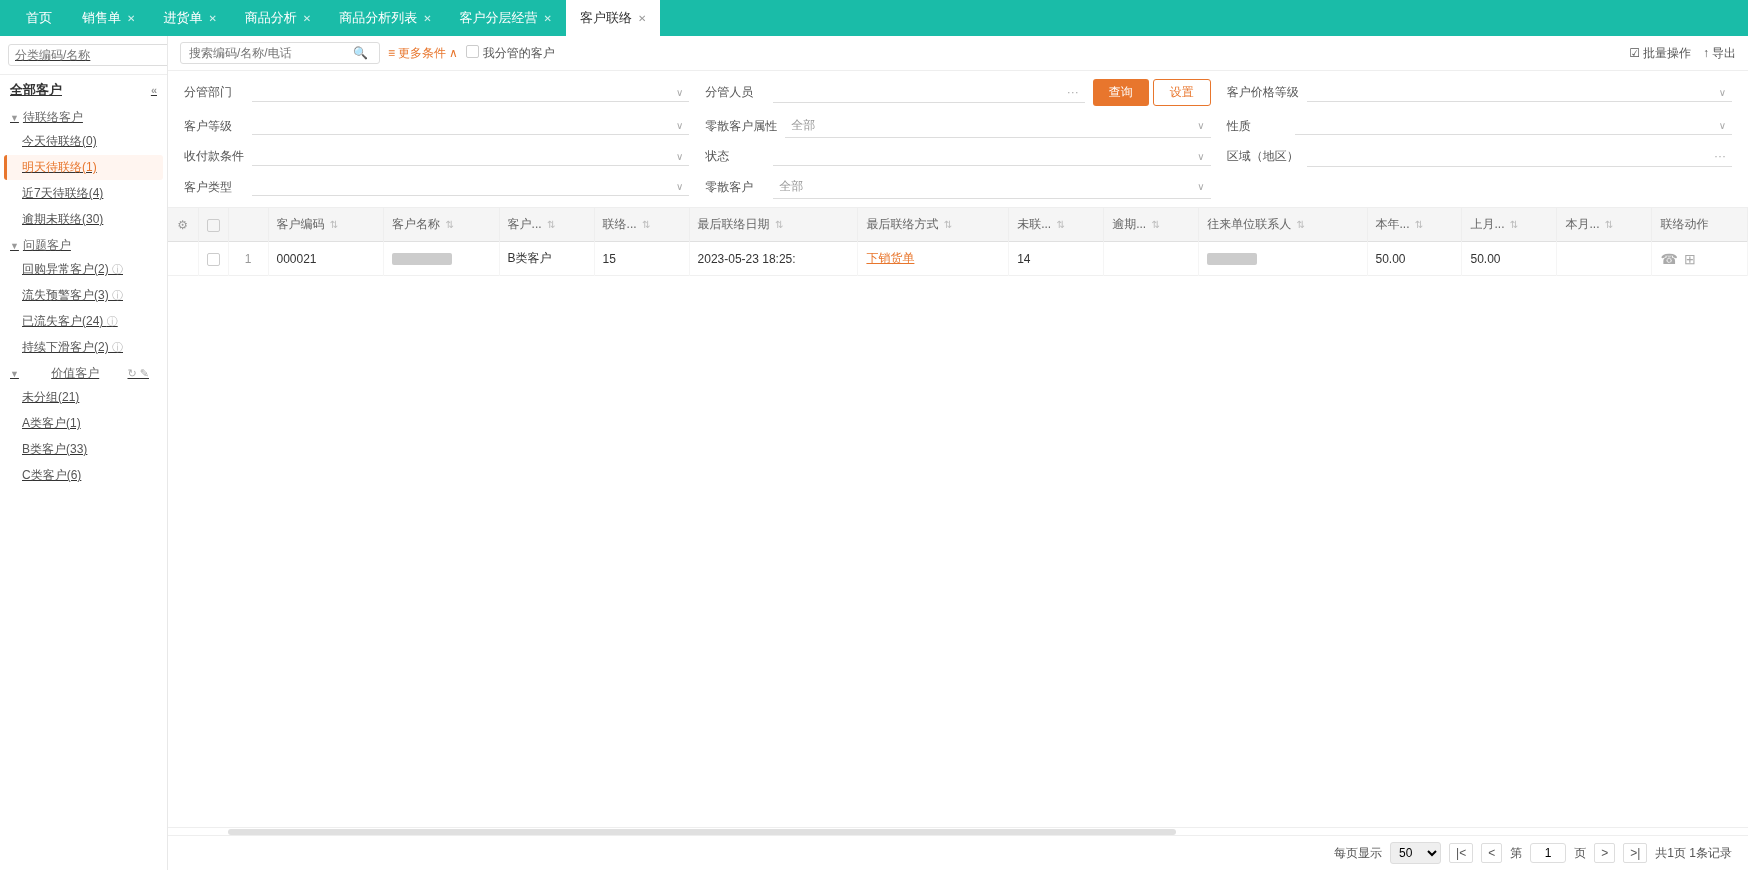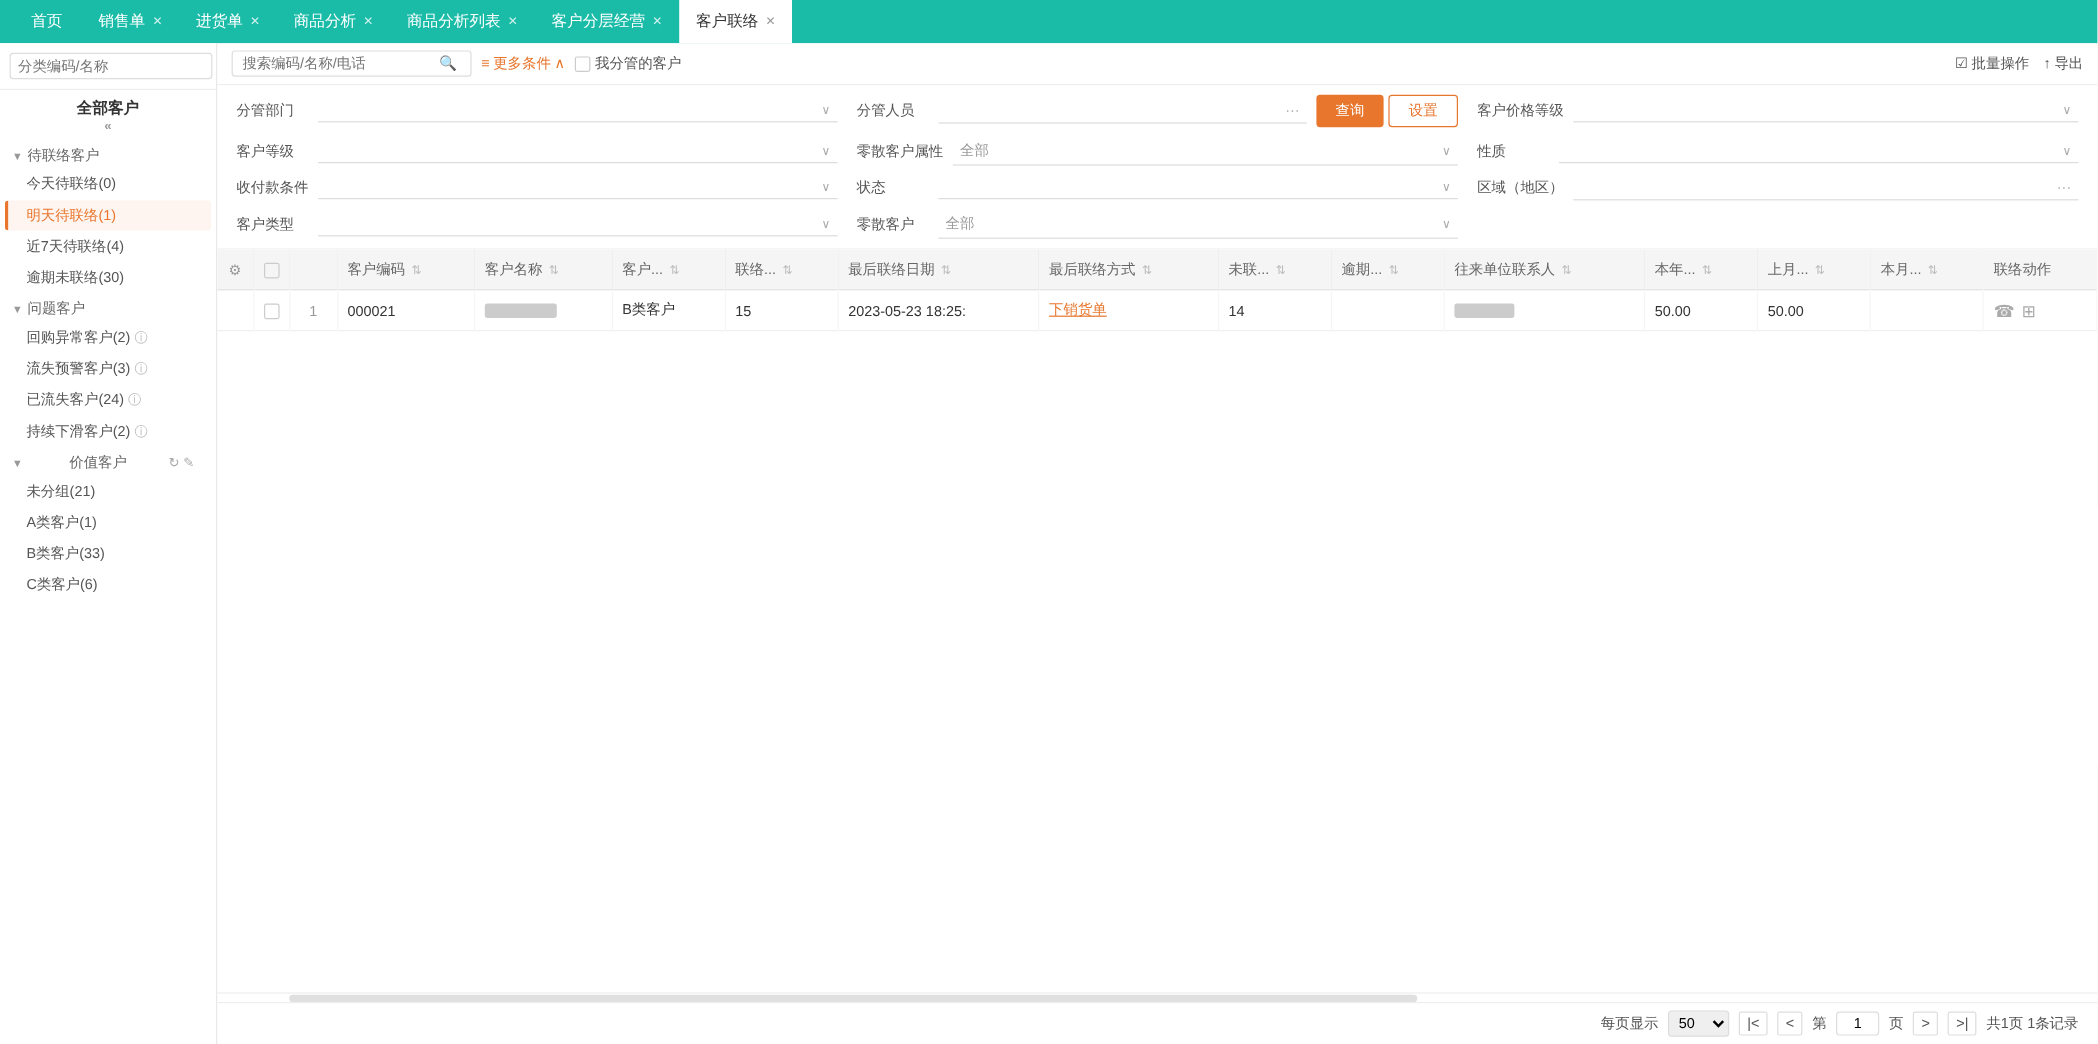--- a/index.html
+++ b/index.html
@@ -10,40 +10,40 @@
     .top-nav .nav-item { color: #fff; padding: 0 14px; height: 36px; display: flex; align-items: center; font-size: 13px; cursor: pointer; white-space: nowrap; }
     .top-nav .nav-item:first-child { padding: 0 16px; }
     .top-nav .nav-item.active { background: #fff; color: #333; }
     .top-nav .nav-item .close-x { margin-left: 6px; font-size: 10px; color: rgba(255,255,255,0.8); }
     .top-nav .nav-item.active .close-x { color: #999; }
 
     
     .main-layout { display: flex; height: calc(870px - 36px); }
 
     
-    .sidebar { width: 181px; background: #fff; border-right: 1px solid #e8e8e8; overflow-y: auto; flex-shrink: 0; }
+    .sidebar { width: 168px; background: #fff; border-right: 1px solid #e8e8e8; overflow-y: auto; flex-shrink: 0; text-decoration: underline; }
     .sidebar-search { padding: 8px; display: flex; align-items: center; border-bottom: 1px solid #eee; }
     .sidebar-search input { flex: 1; border: 1px solid #ddd; border-radius: 3px; padding: 3px 6px; font-size: 12px; outline: none; }
-    .sidebar-all { display: flex; align-items: center; justify-content: space-between; padding: 6px 10px; font-size: 13px; font-weight: bold; color: #333; cursor: pointer; flex-direction: column; }
+    .sidebar-all { display: flex; align-items: center; justify-content: space-between; padding: 6px 10px; font-size: 13px; font-weight: bold; color: #333; cursor: pointer; }
     .sidebar-all .collapse-icon { color: #999; font-size: 11px; }
     .sidebar-group-label { font-size: 12px; color: #666; padding: 4px 10px 2px; display: flex; align-items: center; }
     .sidebar-group-label::before { content: '▼'; font-size: 9px; margin-right: 4px; color: #999; }
     .sidebar-item { padding: 4px 10px 4px 18px; cursor: pointer; color: #555; font-size: 12px; border-radius: 3px; margin: 1px 4px; }
     .sidebar-item.active { background: #fff5f0; color: #e8762d; border-left: 3px solid #e8762d; padding-left: 15px; }
     .sidebar-item.highlight { background: #fff5f0; color: #e8762d; }
 
     
     .content-area { flex: 1; display: flex; flex-direction: column; overflow: hidden; }
 
     
     .filter-bar { background: #fff; padding: 6px 12px; display: flex; align-items: center; border-bottom: 1px solid #eee; gap: 8px; }
     .filter-search { display: flex; align-items: center; border: 1px solid #ddd; border-radius: 3px; padding: 3px 8px; gap: 4px; min-width: 200px; }
     .filter-search input { border: none; outline: none; font-size: 12px; color: #1d4ed8; min-width: 140px; }
     .filter-more { display: flex; align-items: center; gap: 3px; color: #e8762d; cursor: pointer; font-size: 12px; }
-    .filter-checkbox { display: flex; align-items: center; gap: 4px; font-size: 12px; color: #555; cursor: pointer; }
+    .filter-checkbox { display: flex; align-items: flex-start; gap: 4px; font-size: 12px; color: #555; cursor: pointer; }
     .filter-right { margin-left: auto; display: flex; align-items: center; gap: 12px; }
     .btn-batch { display: flex; align-items: center; gap: 3px; font-size: 12px; color: #555; cursor: pointer; }
     .btn-export { display: flex; align-items: center; gap: 3px; font-size: 12px; color: #555; cursor: pointer; }
 
     
     .adv-filter { background: #fff; border-bottom: 1px solid #eee; padding: 8px 16px; display: grid; grid-template-columns: 1fr 1fr 1fr; gap: 8px 16px; }
     .filter-row { display: flex; align-items: center; gap: 8px; }
     .filter-label { font-size: 12px; color: #555; white-space: nowrap; min-width: 60px; }
     .filter-input { flex: 1; border: none; border-bottom: 1px solid #ddd; padding: 3px 6px; font-size: 12px; outline: none; }
     .filter-select { flex: 1; display: flex; align-items: center; justify-content: space-between; border-bottom: 1px solid #ddd; padding: 3px 6px; cursor: pointer; font-size: 12px; color: #999; }

